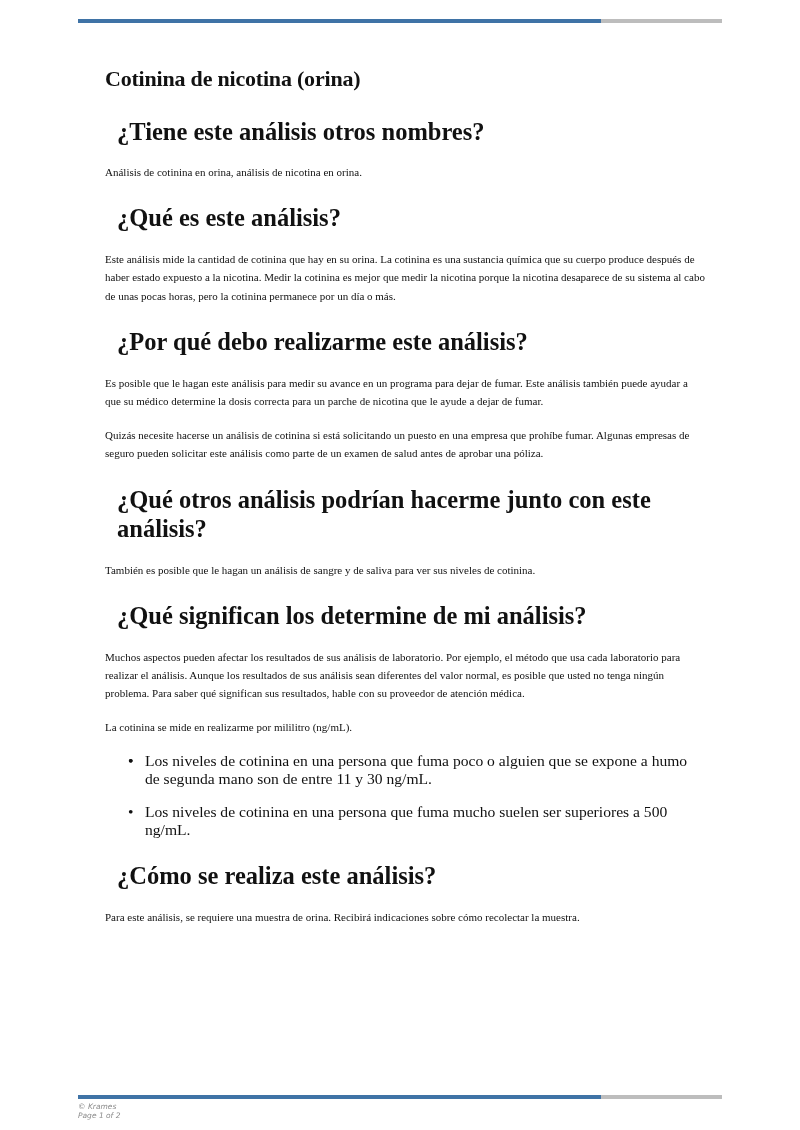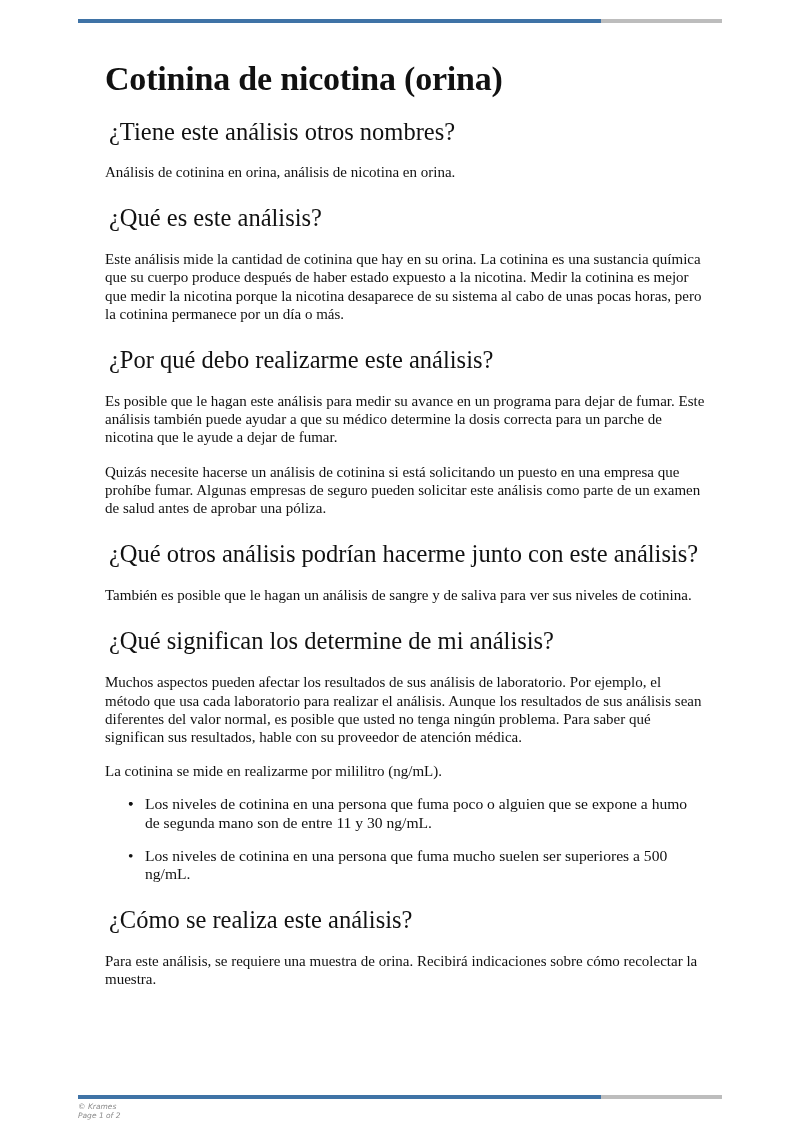--- a/index.html
+++ b/index.html
@@ -27,34 +27,34 @@
     .bar.top { top: 19px; }
     .bar.bottom { top: 1095px; }
 
     .content {
       position: absolute;
       left: 105px;
       top: 50px;
       width: 600px;
     }
     h1 {
-      font-size: 34px;
+      font-size: 22px;
       font-weight: bold;
       margin: 0;
       line-height: 48px;
       letter-spacing: -0.2px;
     }
     h2 {
       font-size: 24.5px;
-      font-weight: normal;
-      margin: 4px;
+      font-weight: bold;
+      margin: 12px;
       line-height: 29px;
     }
     p {
-      font-size: 15px;
+      font-size: 11px;
       line-height: 18.2px;
       margin: 0;
     }
     ul {
       margin: 0;
       padding: 0 0 0 40px;
       list-style: none;
     }
     li {
       font-size: 15.6px;

